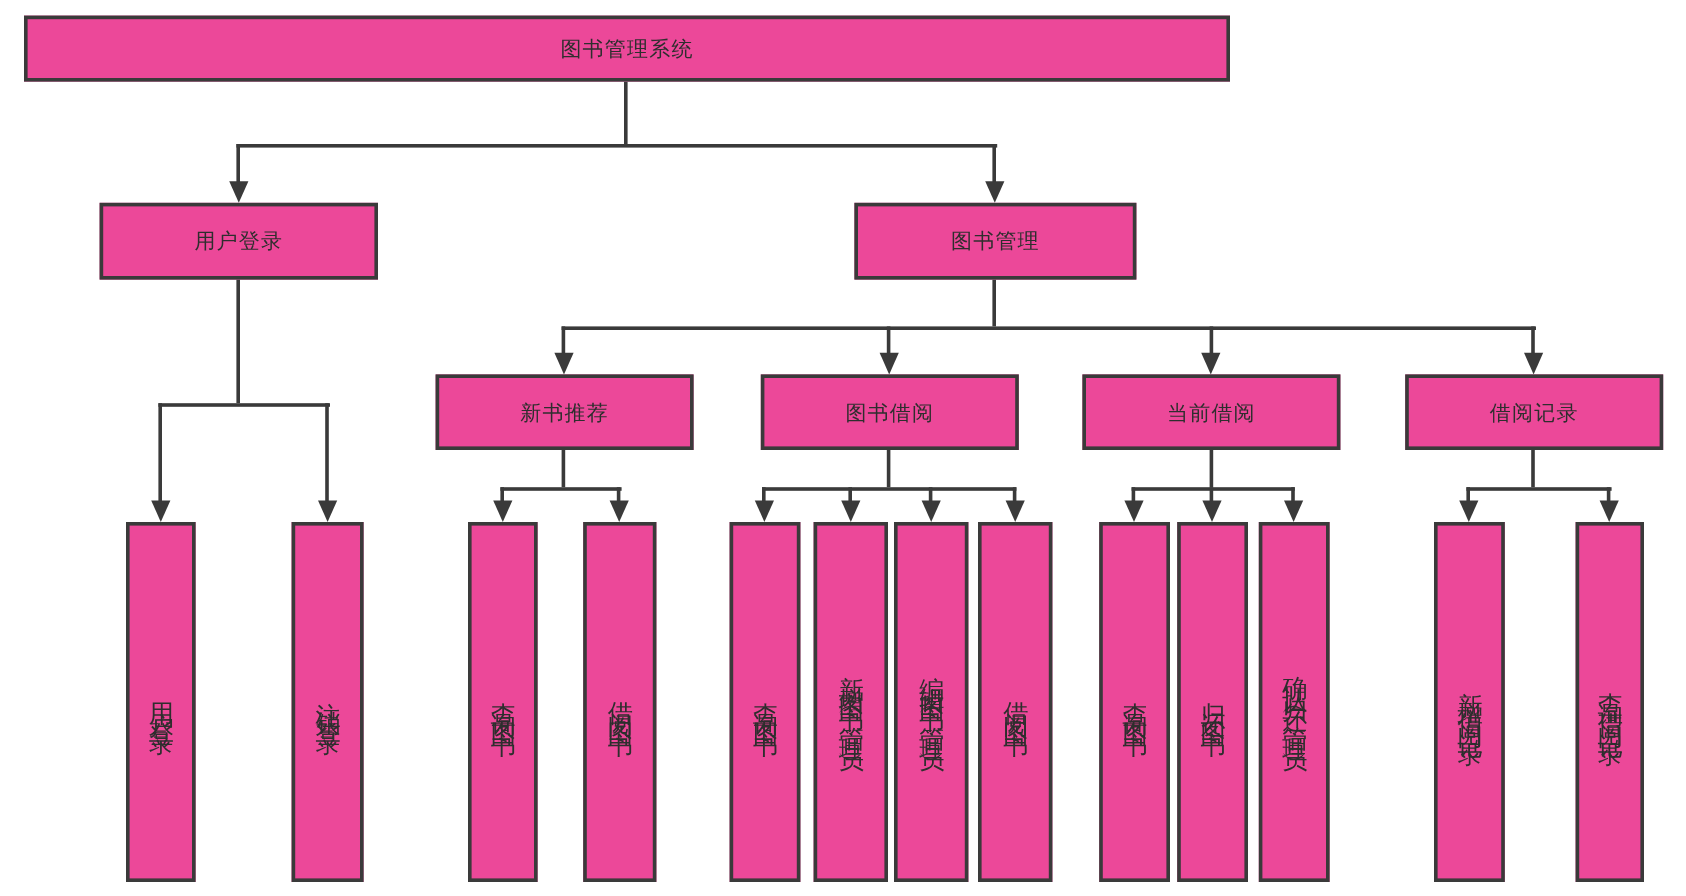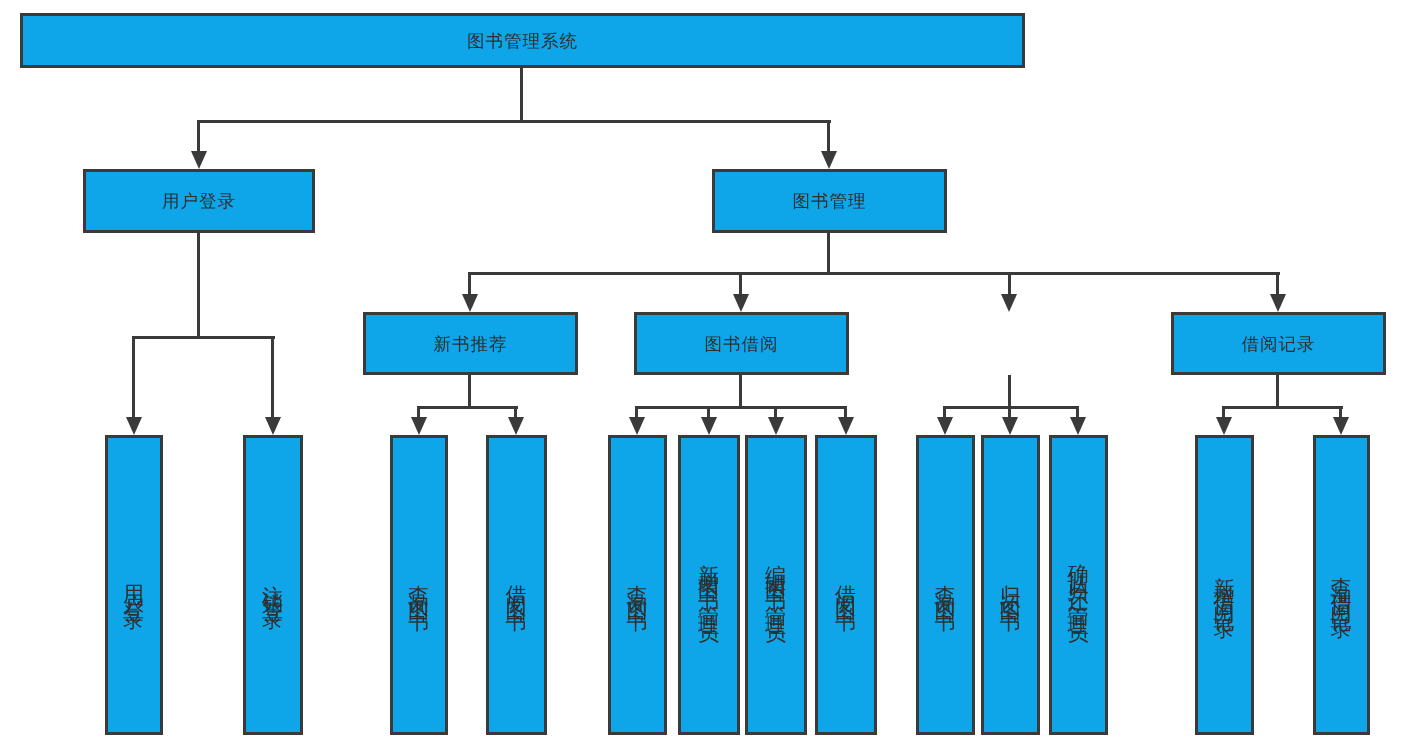--- a/index.html
+++ b/index.html
@@ -1,21 +1,21 @@
 <!DOCTYPE html>
 <html><head>
 <meta charset="utf-8">
 <style>
   html, body { margin:0; padding:0; background:#ffffff; }
   .canvas {
     position:relative; width:1405px; height:747px; background:#ffffff;
     font-family:"Liberation Sans", sans-serif; overflow:hidden;
   }
   .box {
-    position:absolute; background:#0ea5e9; border:3px solid #3a3a3a;
+    position:absolute; background:#ec4899; border:3px solid #3a3a3a;
     box-sizing:border-box; display:flex; align-items:center; justify-content:center;
     color:#2e2e2e; font-size:17.5px; letter-spacing:1px; z-index:2;
   }
   .vbox { z-index:2; }
   .vbox span {
     writing-mode:vertical-lr; text-orientation:mixed;
     font-size:21px; letter-spacing:8.5px; color:#2e2e2e; line-height:1.0;
   }
   .vline { position:absolute; width:3px; background:#3a3a3a; z-index:1; }
   .hline { position:absolute; height:3px; background:#3a3a3a; z-index:1; }
@@ -68,20 +68,23 @@
   <div class="vline" style="left:1008px; top:272px; height:24px;"></div>
   <div class="arrow" style="left:1001px; top:294px;"></div>
   <div class="vline" style="left:1276px; top:272px; height:24px;"></div>
   <div class="arrow" style="left:1270px; top:294px;"></div>
 
   <div class="box" style="left:363px; top:312px; width:215px; height:63px;">
     <span>新书推荐</span>
   </div>
   <div class="box" style="left:634px; top:312px; width:215px; height:63px;">
     <span>图书借阅</span>
+  </div>
+  <div class="box" style="left:902px; top:312px; width:215px; height:63px;">
+    <span>当前借阅</span>
   </div>
   <div class="box" style="left:1171px; top:312px; width:215px; height:63px;">
     <span>借阅记录</span>
   </div>
 
   <div class="vline" style="left:468px; top:375px; height:31px;"></div>
   <div class="hline" style="left:417px; top:406px; width:101px;"></div>
   <div class="vline" style="left:417px; top:406px; height:13px;"></div>
   <div class="arrow" style="left:411px; top:417px;"></div>
   <div class="vline" style="left:514px; top:406px; height:13px;"></div>

